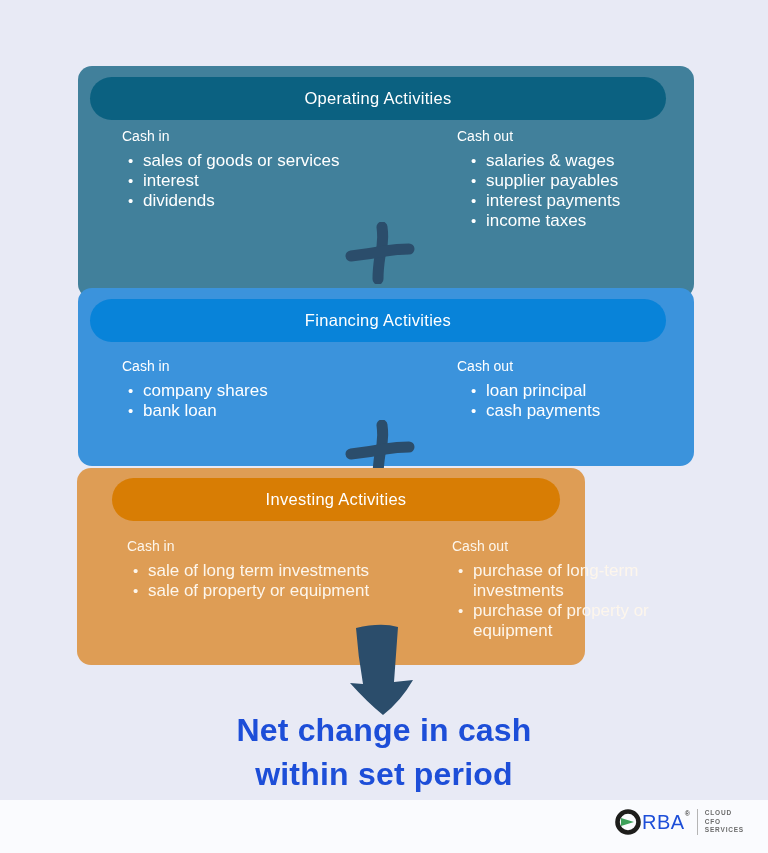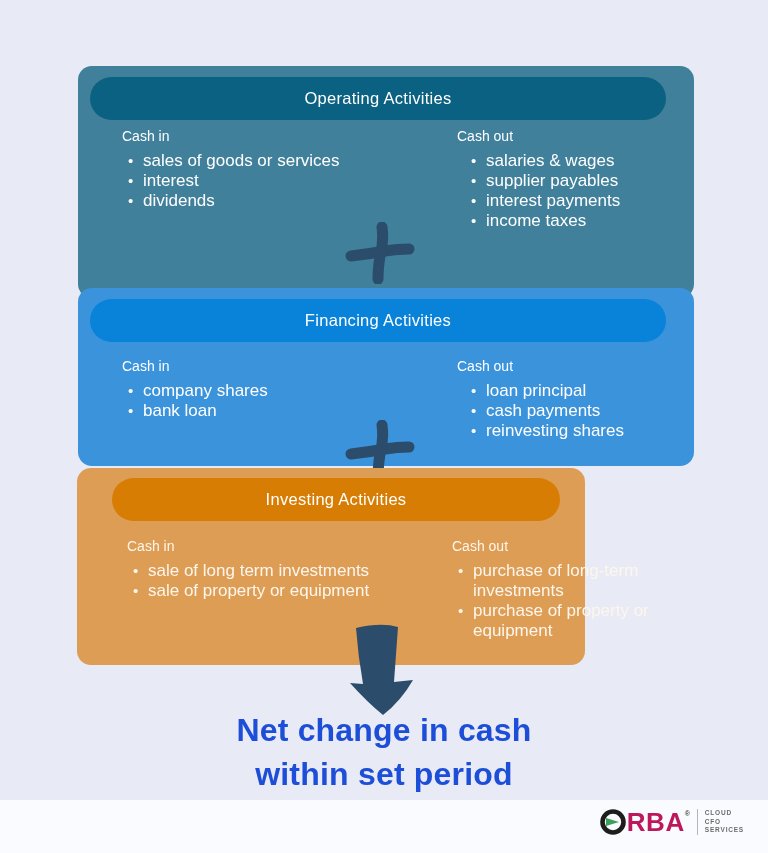--- a/index.html
+++ b/index.html
@@ -54,21 +54,21 @@
     position:absolute;top:708px;left:0;width:768px;text-align:center;
     color:#1d4ed8;font-size:32px;font-weight:700;line-height:44px;letter-spacing:.2px;
   }
   
   .footer{position:absolute;left:0;top:800px;width:768px;height:53px;background:#fafbfe;}
   .logo{
     position:absolute;right:24px;top:9px;display:flex;align-items:center;gap:7px;
   }
   .logo-word{display:flex;align-items:flex-start;}
   .logo-o{width:26px;height:26px;margin-right:1px;}
-  .logo-rba{font-size:26px;font-weight:700;color:#be185d;letter-spacing:.5px;line-height:26px;}
+  .logo-rba{font-size:20px;font-weight:400;color:#1d4ed8;letter-spacing:.5px;line-height:26px;}
   .logo-reg{font-size:7px;color:#1d1d1b;margin-top:1px;}
   .logo-divider{width:1px;height:26px;background:#b5b5b5;}
   .logo-tagline{display:flex;flex-direction:column;justify-content:center;}
   .logo-tagline span{
     font-size:6.5px;line-height:8.5px;color:#6b6b6b;letter-spacing:.8px;font-weight:600;
   }
 </style>
 </head>
 <body>
 
@@ -112,21 +112,20 @@
       <ul class="bullets">
           <li>company shares</li>
           <li>bank loan</li>
         </ul>
     </div>
     <div class="col col-out">
       <div class="cash-heading">Cash out</div>
       <ul class="bullets">
           <li>loan principal</li>
           <li>cash payments</li>
-          <li>reinvesting shares</li>
         </ul>
     </div>
   </div>
 </div>
 
 <svg class="plus plus-2" viewBox="0 0 70 62">
   <path d="M37 5 Q39 20 35 34 Q33 47 33 57" fill="none" stroke="#2b4d6b" stroke-width="11" stroke-linecap="round"></path>
   <path d="M6 34 Q24 32 40 29 Q52 27 64 27" fill="none" stroke="#2b4d6b" stroke-width="11" stroke-linecap="round"></path>
 </svg>
 

